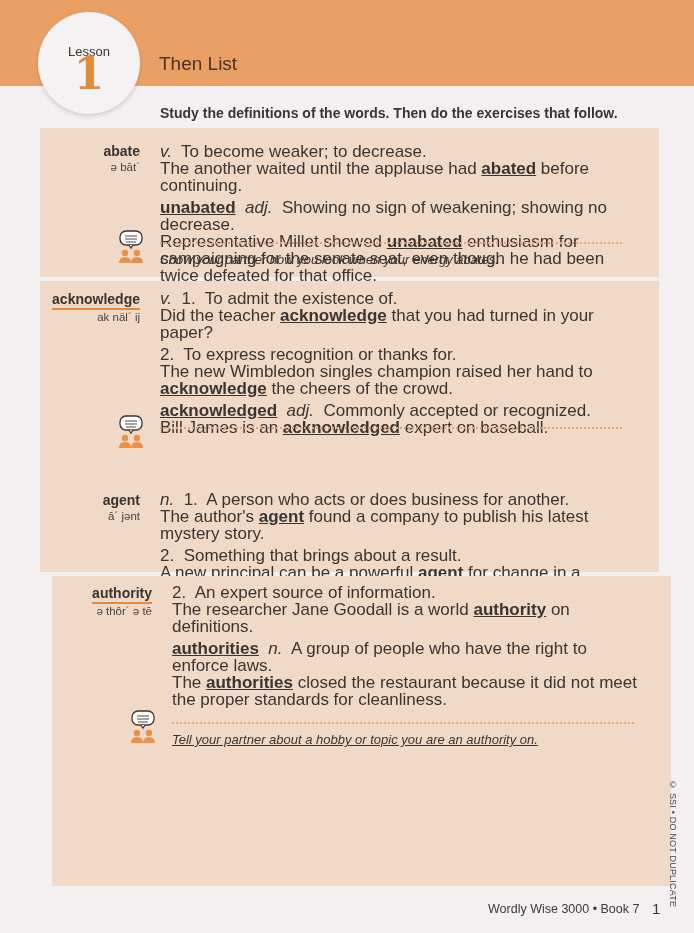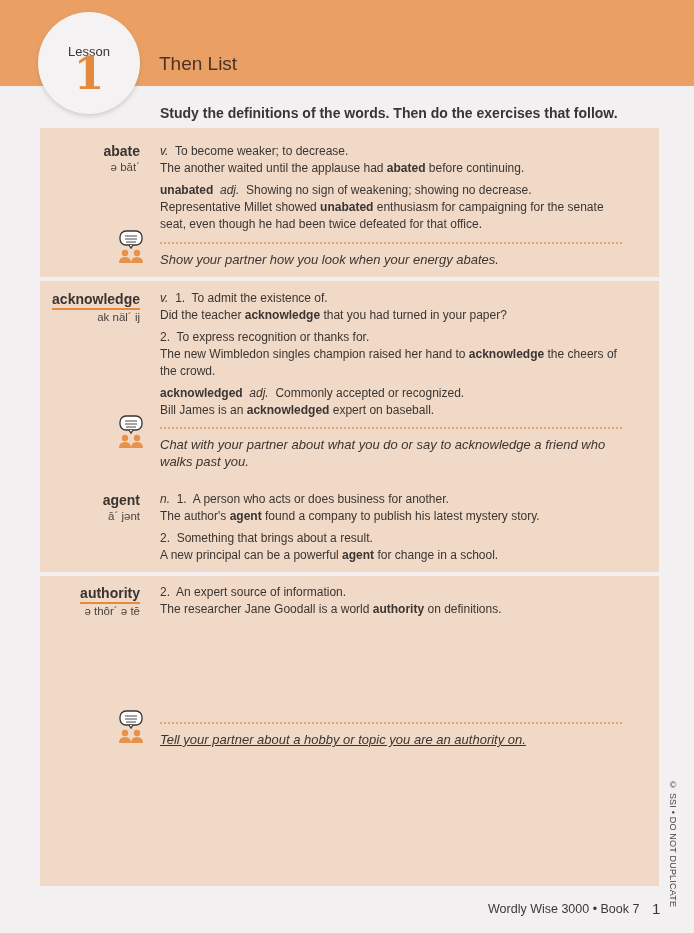--- a/index.html
+++ b/index.html
@@ -45,24 +45,24 @@
       position: absolute; right: 519px; text-align: right;
     }
     .headword {
       font-size: 14px; font-weight: bold; color: #3a3330; line-height: 17px;
       display: inline-block;
     }
     .headword.underlined { border-bottom: 2px solid #e38a3d; padding-bottom: 0; }
     .pron { font-size: 11.5px; color: #4a4340; line-height: 15px; }
     .def-col {
       position: absolute; left: 120px; width: 470px;
-      font-size: 12px; line-height: 17px; color: #3a3532;
+      font-size: 17px; line-height: 17px; color: #3a3532;
     }
     .def-col .block { margin-bottom: 5px; }
-    .def-col b { font-weight: bold; }
+    .def-col b { font-weight: bold; text-decoration: underline; }
     .def-col i { font-style: italic; }
     .dotted {
       position: absolute; left: 120px; width: 462px; height: 0;
       border-top: 2px dotted #e7a377;
     }
     .chat-prompt {
       position: absolute; left: 120px; width: 470px;
       font-size: 13px; font-style: italic; line-height: 17px; color: #3a3532;
     }
     .partner-icon { position: absolute; left: 76px; width: 30px; height: 34px; }
@@ -139,49 +139,52 @@
   <svg class="partner-icon" style="top:134px;" viewBox="0 0 30 34">
     <rect x="4" y="1" width="22" height="14" rx="6" fill="#fff" stroke="#3a3532" stroke-width="1.3"></rect>
     <path d="M13 15 L15 18 L17 15" fill="#fff" stroke="#3a3532" stroke-width="1.3"></path>
     <path d="M9 6 h12 M9 9 h12 M10 12 h10" stroke="#3a3532" stroke-width="0.9"></path>
     <circle cx="9" cy="23" r="3.2" fill="#e8914a"></circle>
       <path d="M3 33 q0-6 6-6 q6 0 6 6z" fill="#e8914a"></path>
     <circle cx="21" cy="23" r="3.2" fill="#e8914a"></circle>
       <path d="M15 33 q0-6 6-6 q6 0 6 6z" fill="#e8914a"></path>
   </svg>
   <div class="dotted" style="top:146px;"></div>
-  <div class="chat-prompt" style="top:155px;">Chat with your partner about what you do or say to acknowledge a friend who walks past you.</div>
 </div>
 
 <div class="panel" style="top:481px;height:91px;">
   <div class="word-col" style="top:10px;">
     <div class="headword">agent</div>
     <div class="pron">ā´ jənt</div>
   </div>
   <div class="def-col" style="top:10px;">
     <div class="block">
       <i>n.</i>&nbsp; <span>1.</span>&nbsp; <span>A person who acts or does business for another.</span><br>
       <span>The author's </span><b>agent</b><span> found a company to publish his latest mystery story.</span>
     </div>
     <div class="block">
       <span>2.</span>&nbsp; <span>Something that brings about a result.</span><br>
       <span>A new principal can be a powerful </span><b>agent</b><span> for change in a school.</span>
     </div>
   </div>
 </div>
 
-<div class="panel" style="top:576px;height:310px;">
+<div class="panel" style="top:576px;height:310px;margin-left:12px;">
   <div class="word-col" style="top:8px;">
     <div class="headword underlined">authority</div>
     <div class="pron">ə thôr´ ə tē</div>
   </div>
   <div class="def-col" style="top:8px;">
     <div class="block">
       <span>2.</span>&nbsp; <span>An expert source of information.</span><br>
       <span>The researcher Jane Goodall is a world </span><b>authority</b><span> on definitions.</span>
+    </div>
+    <div class="block">
+      <b>authorities</b>&nbsp; <i>n.</i>&nbsp; <span>A group of people who have the right to enforce laws.</span><br>
+      <span>The </span><b>authorities</b><span> closed the restaurant because it did not meet the proper standards for cleanliness.</span>
     </div>
   </div>
   <svg class="partner-icon" style="top:134px;" viewBox="0 0 30 34">
     <rect x="4" y="1" width="22" height="14" rx="6" fill="#fff" stroke="#3a3532" stroke-width="1.3"></rect>
     <path d="M13 15 L15 18 L17 15" fill="#fff" stroke="#3a3532" stroke-width="1.3"></path>
     <path d="M9 6 h12 M9 9 h12 M10 12 h10" stroke="#3a3532" stroke-width="0.9"></path>
     <circle cx="9" cy="23" r="3.2" fill="#e8914a"></circle>
       <path d="M3 33 q0-6 6-6 q6 0 6 6z" fill="#e8914a"></path>
     <circle cx="21" cy="23" r="3.2" fill="#e8914a"></circle>
       <path d="M15 33 q0-6 6-6 q6 0 6 6z" fill="#e8914a"></path>

